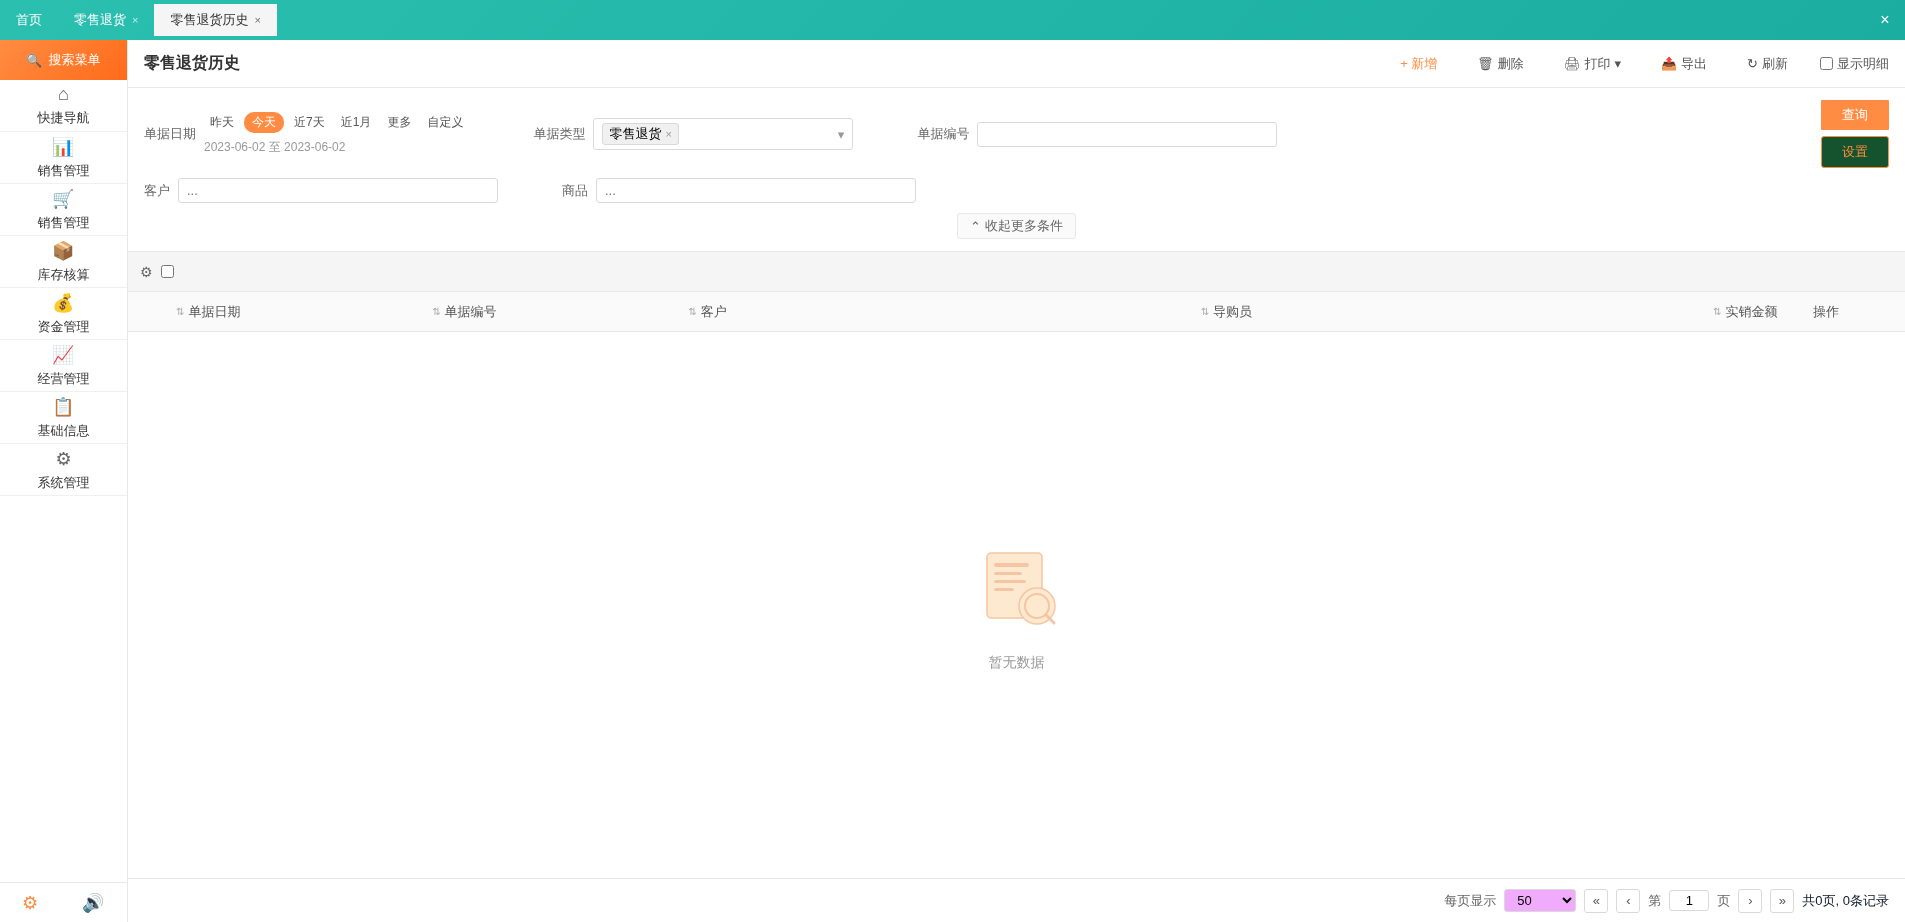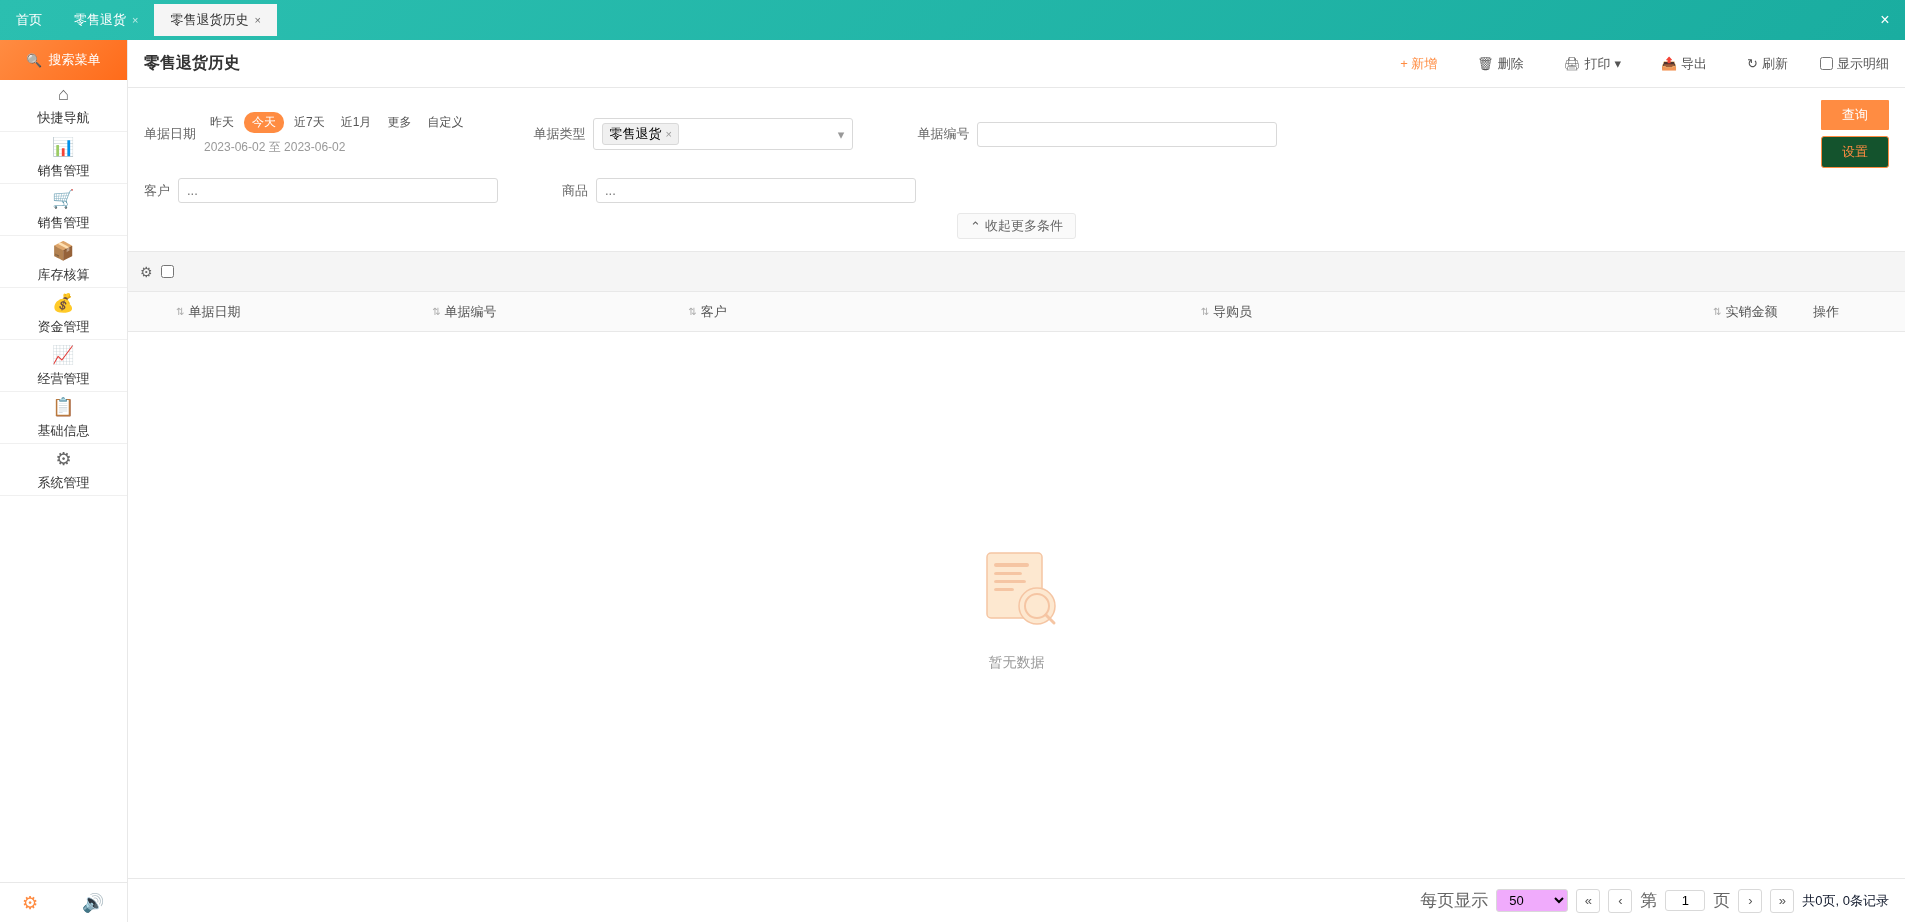--- a/index.html
+++ b/index.html
@@ -349,21 +349,21 @@
       height: 44px;
       background: #fff;
       border-top: 1px solid #e8e8e8;
       display: flex;
       align-items: center;
       justify-content: flex-end;
       padding: 0 16px;
       gap: 8px;
       flex-shrink: 0;
     }
-    .pagination-label { color: #666; font-size: 17px; font-family: Liberation Serif, serif; }
+    .pagination-label { color: #666; font-size: 13px; font-family: Liberation Serif, serif; }
     .pagination-select {
       border: 1px solid #d9d9d9;
       border-radius: 3px;
       padding: 2px 20px 2px 8px;
       font-size: 13px;
       background: #f0abfc;
     }
     .pagination-nav-btn {
       width: 24px;
       height: 24px;

